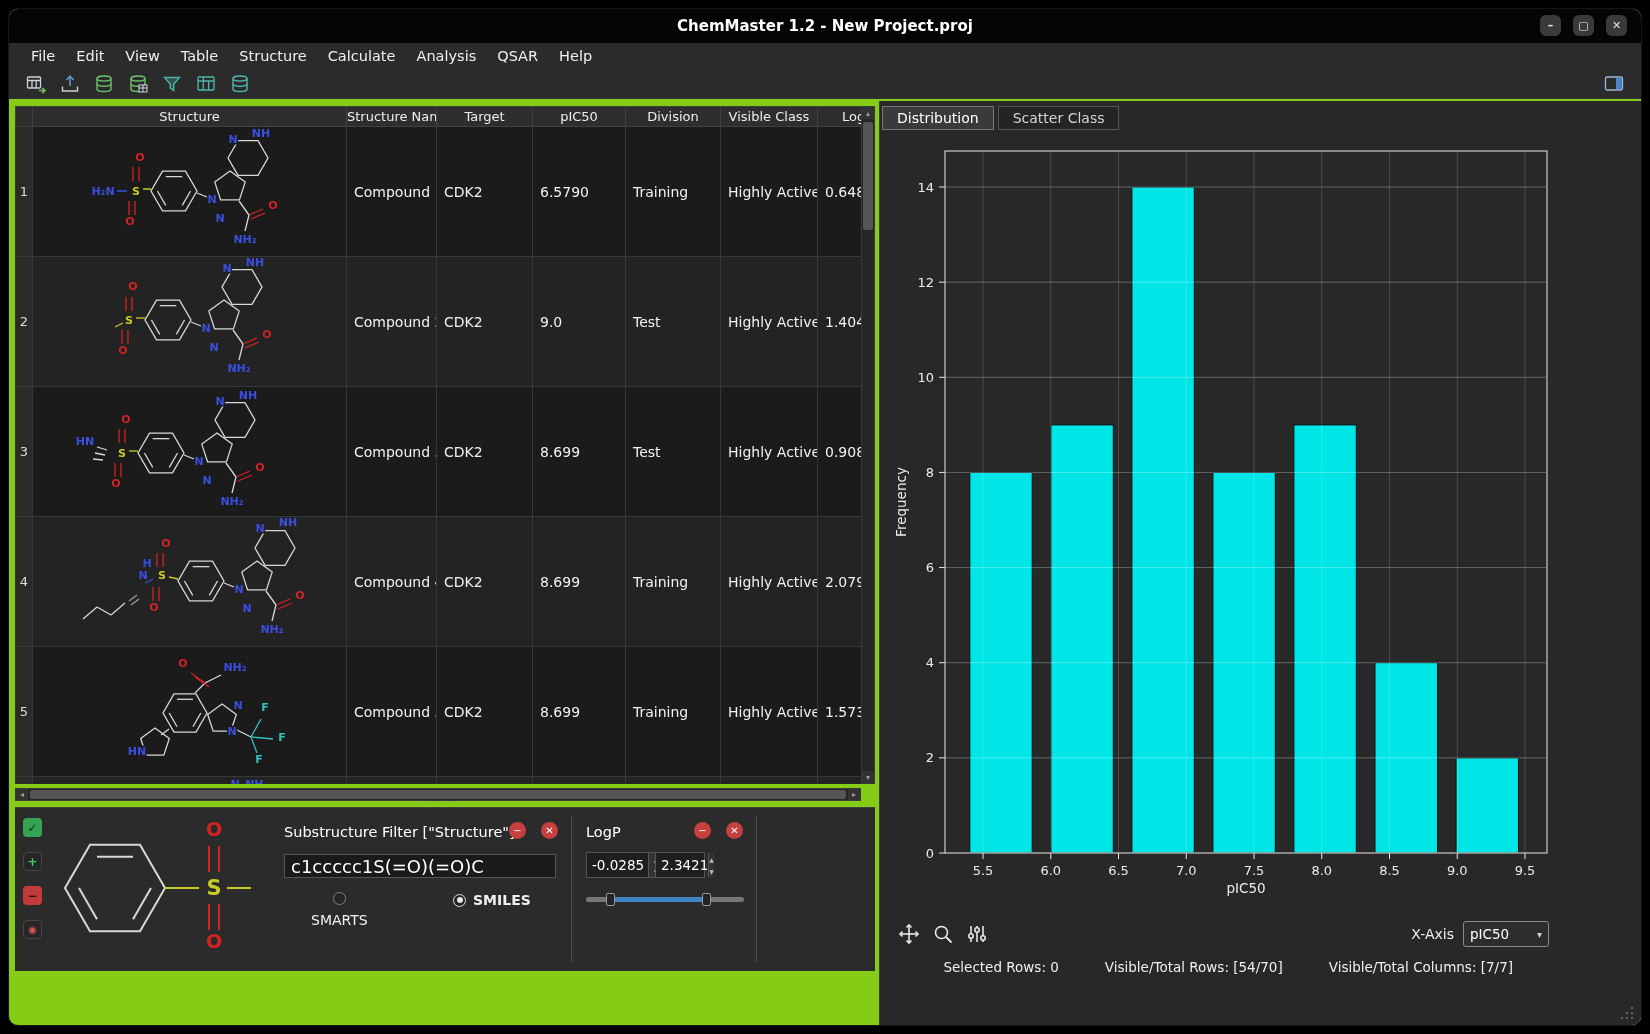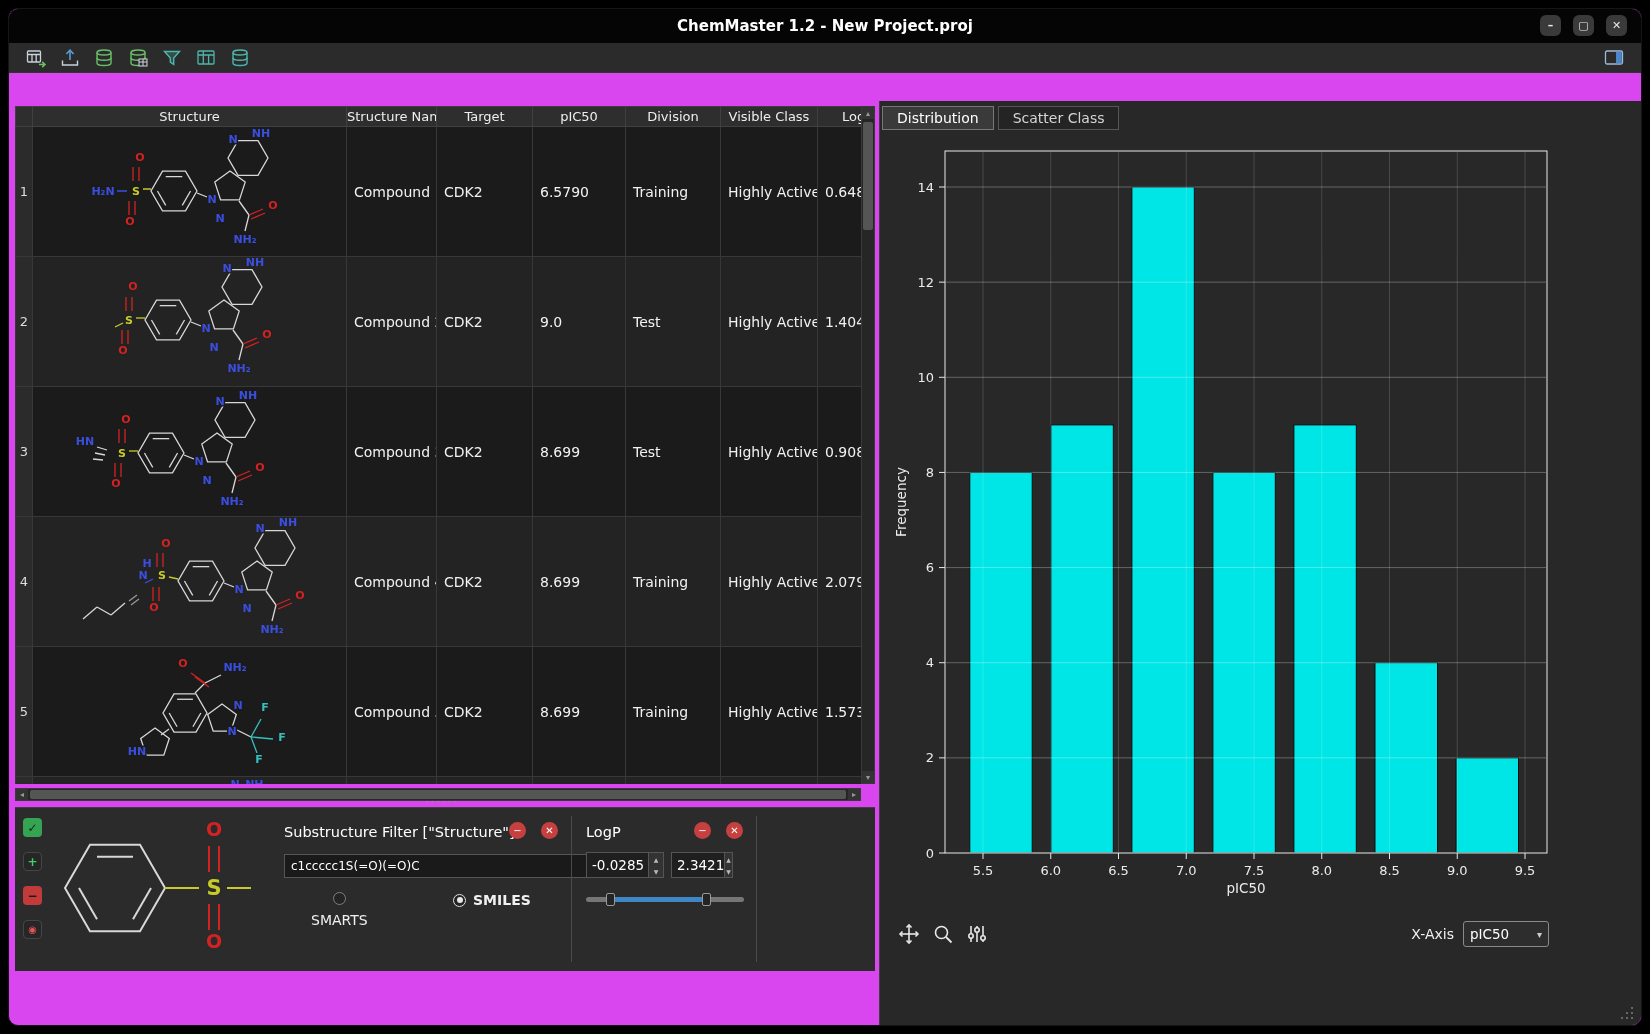--- a/index.html
+++ b/index.html
@@ -1,17 +1,17 @@
 <!DOCTYPE html>
 <html><head>
 <meta charset="utf-8">
 <style>
   *{margin:0;padding:0;box-sizing:border-box;cursor:default;user-select:none}
   html,body{width:1650px;height:1034px;background:#000;font-family:"DejaVu Sans",sans-serif;overflow:hidden}
-  .window{position:absolute;inset:8px;background:#d946ef;border:1px solid #151515;border-radius:10px;overflow:hidden}
+  .window{position:absolute;inset:8px;background:#84cc16;border:1px solid #151515;border-radius:10px;overflow:hidden}
   
   .titlebar{height:34px;background:#050505;display:flex;align-items:center;justify-content:center;position:relative;color:#fff;font-weight:bold;font-size:15px}
   .win-controls{position:absolute;right:14px;top:6px;display:flex;gap:12px}
   .win-btn{width:21px;height:21px;border-radius:6px;background:#3a3a3a;color:#e8e8e8;display:flex;align-items:center;justify-content:center;font-size:11px;line-height:1}
   
   .menubar{height:26px;background:#2b2b2b;display:flex;align-items:center;padding-left:22px;color:#f0f0f0;font-size:14.5px}
   .menu-item{margin-right:21px}
   .toolbar{height:30px;background:#2b2b2b;border-bottom:1px solid #343434;display:flex;align-items:center;padding-left:14px;gap:8px}
   .tb-btn{width:26px;height:26px;display:flex;align-items:center;justify-content:center;border-radius:3px}
   .tb-btn svg{width:22px;height:22px;display:block}
@@ -46,21 +46,21 @@
   .bottom-panel{position:absolute;left:6px;top:706px;width:860px;height:164px;background:#2b2b2b;border-top:1px solid #3f3f3f}
   .sq-btn{position:absolute;left:8px;width:19px;height:19px;border-radius:4px;display:flex;align-items:center;justify-content:center;font-size:12px;font-weight:bold}
   .sq-check{background:#35a452;color:#0c2913}
   .sq-plus{background:#262626;border:1px solid #454545;color:#3ecf6a}
   .sq-minus{background:#c23b3b;color:#2a0d0d}
   .sq-record{background:#262626;border:1px solid #454545;color:#e05555;font-size:10px}
   .editor-mol{position:absolute;left:28px;top:0;width:240px;height:162px}
   .sub-title{position:absolute;left:269px;top:16px;color:#fff;font-size:14.5px}
   .logp-title{position:absolute;left:571px;top:16px;color:#fff;font-size:14.5px}
   .round-btn{position:absolute;width:17px;height:17px;border-radius:50%;background:#c64040;color:#fff;display:flex;align-items:center;justify-content:center;font-size:10px;line-height:1}
-  .smiles-input{position:absolute;left:269px;top:46px;width:328px;height:24px;background:#1a1a1a;border:1px solid #555;color:#fff;font-size:12px;font-family:"DejaVu Sans",sans-serif;padding:4px 6px}
+  .smiles-input{position:absolute;left:269px;top:46px;width:272px;height:24px;background:#1a1a1a;border:1px solid #555;color:#fff;font-size:18px;font-family:"DejaVu Sans",sans-serif;padding:4px 6px}
   .radio-item{position:absolute;top:84px;display:flex;align-items:center;gap:7px;color:#f0f0f0;font-size:14px}
   .radio{width:13px;height:13px;border-radius:50%;border:1.5px solid #808080;background:#242424;position:relative}
   .radio.checked{border-color:#e0e0e0}
   .radio.checked::after{content:"";position:absolute;inset:2.5px;border-radius:50%;background:#e8e8e8}
   .vdiv{position:absolute;top:8px;height:146px;width:1px;background:#4a4a4a}
   .spin{position:absolute;top:44px;height:26px;background:#1f1f1f;border:1px solid #555;display:flex}
   .spin-val{flex:1;color:#fff;font-size:13.5px;display:flex;align-items:center;padding-left:5px}
   .spin-btns{width:15px;border-left:1px solid #555;background:#333;display:flex;flex-direction:column}
   .spin-btns span{flex:1;display:flex;align-items:center;justify-content:center;font-size:6px;color:#bbb}
   .slider{position:absolute;left:571px;top:84px;width:158px;height:15px}
@@ -94,20 +94,31 @@
         </div>
       <div class="win-btn">
           <span>▢</span>
         </div>
       <div class="win-btn">
           <span>✕</span>
         </div>
     </div>
   </div>
 
+  <nav class="menubar" id="menubar">
+      <span class="menu-item">File</span>
+      <span class="menu-item">Edit</span>
+      <span class="menu-item">View</span>
+      <span class="menu-item">Table</span>
+      <span class="menu-item">Structure</span>
+      <span class="menu-item">Calculate</span>
+      <span class="menu-item">Analysis</span>
+      <span class="menu-item">QSAR</span>
+      <span class="menu-item">Help</span>
+    </nav>
   <div class="toolbar" id="toolbar">
       <div class="tb-btn">
         <svg viewBox="0 0 22 22">
           <g fill="none" stroke="#c8d2da" stroke-width="1.3">
             <rect x="2.5" y="4" width="13" height="11" rx="1"></rect>
             <line x1="2.5" y1="7.5" x2="15.5" y2="7.5"></line>
             <line x1="7" y1="7.5" x2="7" y2="15"></line>
             <line x1="11.2" y1="7.5" x2="11.2" y2="15"></line>
           </g>
           <path d="M14 17.5 h6 m-2.8 -2.6 l2.8 2.6 -2.8 2.6" fill="none" stroke="#6fbf5a" stroke-width="1.5"></path>
@@ -489,21 +500,21 @@
           <span>✕</span>
         </div>
 
       <div class="spin" style="left:571px;width:78px">
         <div class="spin-val">-0.0285</div>
         <div class="spin-btns">
             <span>▲</span>
             <span>▼</span>
           </div>
       </div>
-      <div class="spin" style="left:656px;width:62px">
+      <div class="spin" style="left:640px;width:50px">
         <div class="spin-val">2.3421</div>
         <div class="spin-btns">
             <span>▲</span>
             <span>▼</span>
           </div>
       </div>
 
       <div class="slider">
         <div class="slider-track"></div>
         <div class="slider-fill"></div>
@@ -615,20 +626,25 @@
             </svg>
           </div>
       </div>
       <div class="xaxis-ctrl">
         <span class="xaxis-label">X-Axis</span>
         <div class="select">
           <span>pIC50</span>
           <span class="caret">▾</span>
         </div>
       </div>
+      <div class="statusbar">
+        <span>Selected Rows: 0</span>
+        <span>Visible/Total Rows: [54/70]</span>
+        <span>Visible/Total Columns: [7/7]</span>
+      </div>
     </div>
   </div>
 
   <div class="resize-grip">
     <svg width="16" height="16">
         <g fill="#777">
           <circle cx="13" cy="13" r="1.1"></circle>
           <circle cx="13" cy="8" r="1.1"></circle>
           <circle cx="8" cy="13" r="1.1"></circle>
           <circle cx="13" cy="3" r="1.1"></circle>

